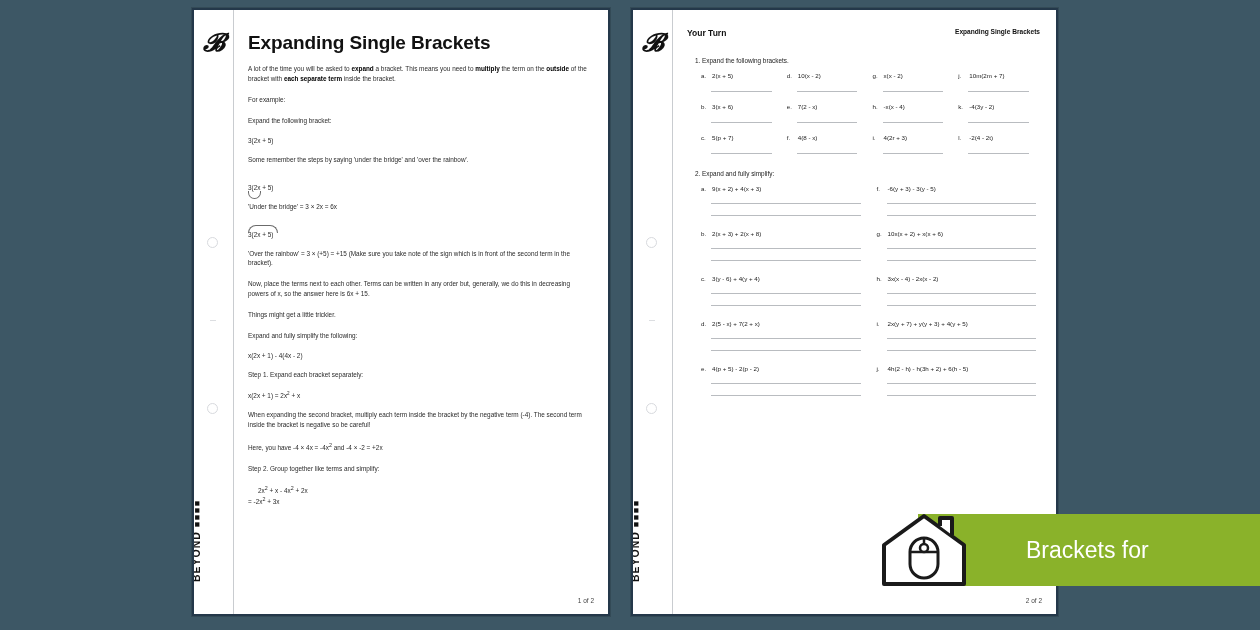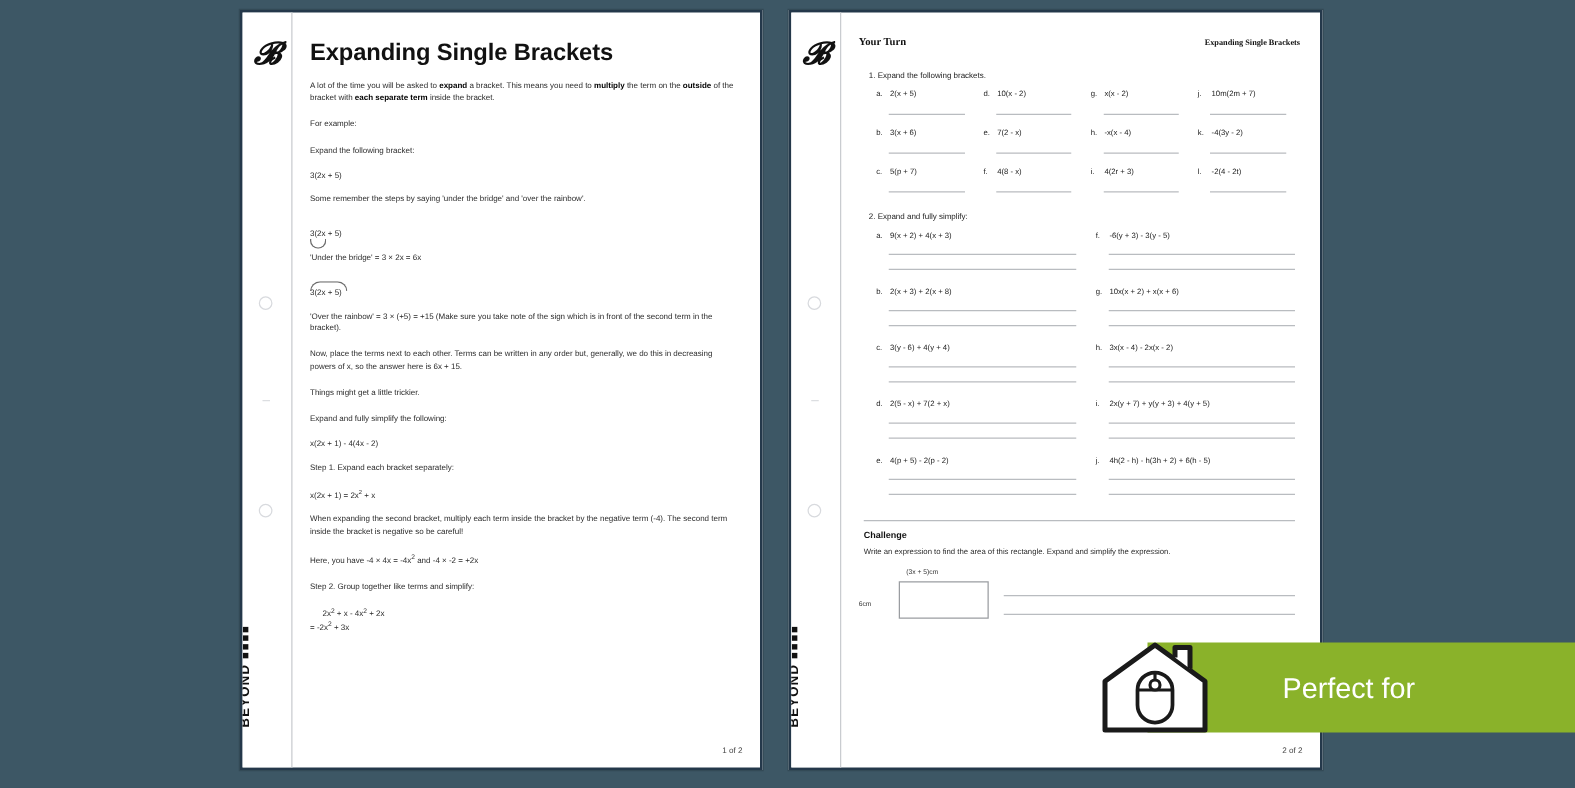--- a/index.html
+++ b/index.html
@@ -106,23 +106,22 @@
     left: 0px; top: -6px; width: 30px;
     border-bottom: none; border-radius: 9px 9px 0 0;
   }
 
   .answer-block { margin-bottom: 9px; }
   .calc-line { font-size: 6.4px; color: #2a2a2a; line-height: 1.5; }
   .calc-indent { padding-left: 10px; }
 
   
   .rp-head {
-    display: flex; justify-content: space-between; align-items: flex-end;
+    display: flex; justify-content: space-between; align-items: flex-start;
     margin-bottom: 19px;
-    font-family: Liberation Serif, serif;
   }
   .rp-title { font-size: 8.5px; font-weight: 800; color: #111; }
   .rp-header-right { font-size: 6.6px; font-weight: 800; color: #111; }
   .q-heading {
     font-size: 6.4px; color: #222; margin: 5px 0 8px 8px;
   }
 
   .grid-q1 {
     display: grid;
     grid-template-columns: repeat(4, 1fr);
@@ -465,46 +464,30 @@
       <div class="q2cell">
           <div class="q-label">
             <span class="lbl">j.</span>
             <span class="txt">4h(2 - h) - h(3h + 2) + 6(h - 5)</span>
           </div>
           <div class="ans-line"></div>
           <div class="ans-line"></div>
         </div>
     </div>
 
-    <div class="challenge-sec">
-      <div class="chal-rule"></div>
-      <div class="chal-title">Challenge</div>
-      <div class="chal-text">Write an expression to find the area of this rectangle. Expand and simplify the expression.</div>
-      <div class="chal-row">
-        <div class="rect-holder">
-          <div class="rect-top-label">(3x + 5)cm</div>
-          <div class="rect-left-label">6cm</div>
-          <div class="rect-shape"></div>
-        </div>
-        <div class="chal-lines">
-          <div class="ans-line"></div>
-          <div class="ans-line"></div>
-        </div>
-      </div>
-    </div>
 
     <div class="page-num">2 of 2</div>
   </div>
 </div>
 
 <div class="banner">
   <svg class="house-icon" viewBox="0 0 92 76">
     <path d="M46 4 L86 33 L86 72 L6 72 L6 33 Z" fill="#ffffff" stroke="#1a1a1a" stroke-width="4" stroke-linejoin="round"></path>
     <path d="M62 14 L62 6 L74 6 L74 23" fill="#ffffff" stroke="#1a1a1a" stroke-width="4" stroke-linejoin="round"></path>
     <rect x="32" y="26" width="28" height="40" rx="14" fill="#ffffff" stroke="#1a1a1a" stroke-width="3"></rect>
     <line x1="46" y1="26" x2="46" y2="40" stroke="#1a1a1a" stroke-width="2.5"></line>
     <line x1="32" y1="40" x2="60" y2="40" stroke="#1a1a1a" stroke-width="2.5"></line>
     <circle cx="46" cy="36" r="4" fill="#ffffff" stroke="#1a1a1a" stroke-width="2.5"></circle>
   </svg>
   <div class="banner-text">
-    <div class="banner-line1">Perfect for</div>
+    <div class="banner-line1">Brackets for</div>
   </div>
 </div>
 
 </body></html>

